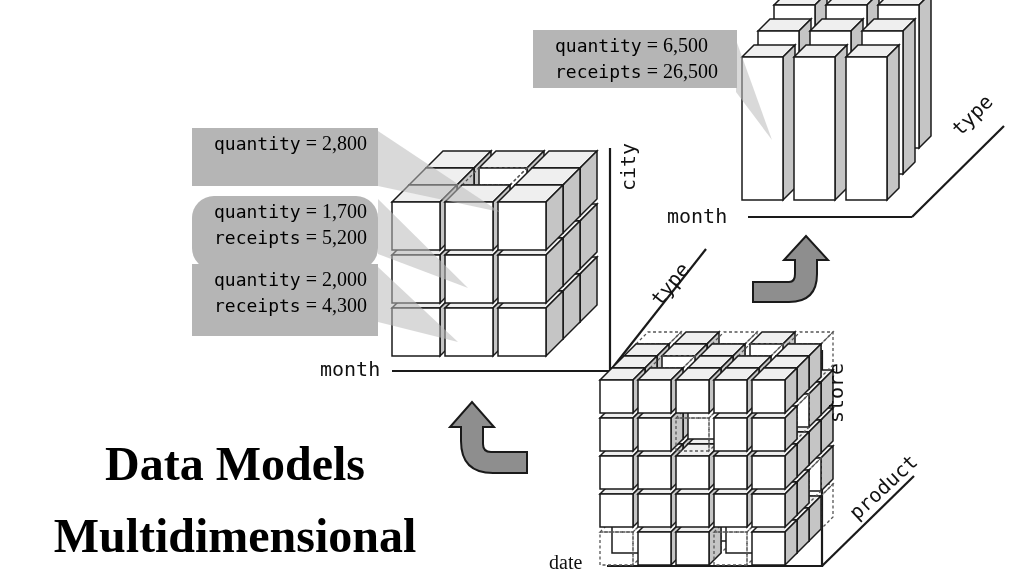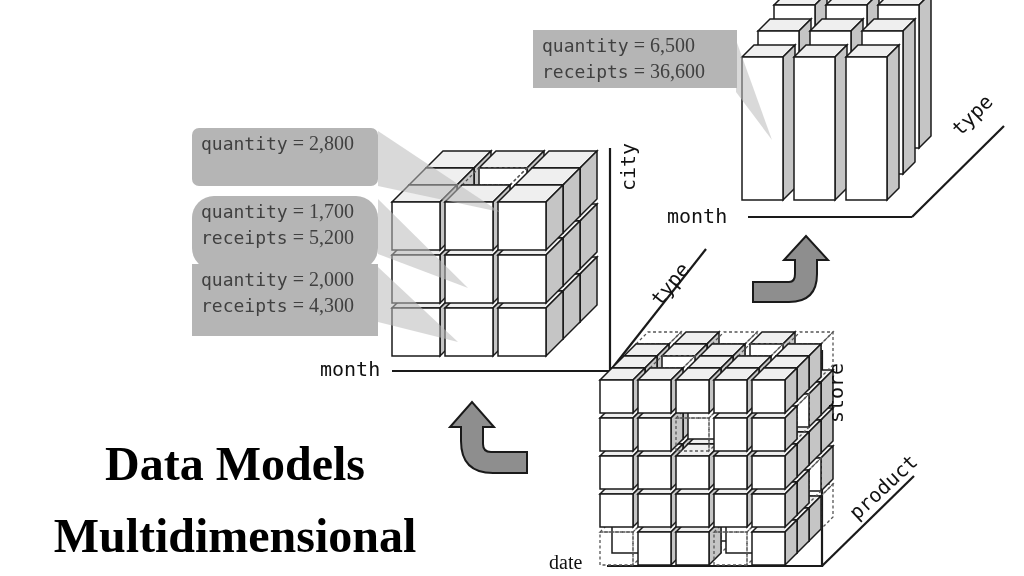--- a/index.html
+++ b/index.html
@@ -2,25 +2,25 @@
 <html><head>
 <meta charset="utf-8">
 <style>
   html,body{margin:0;padding:0;background:#fff;}
   .stage{position:relative;width:1024px;height:576px;background:#ffffff;overflow:hidden;
          font-family:"Liberation Sans",sans-serif;}
   #scene{position:absolute;left:0;top:0;width:1024px;height:576px;}
 
   
   .callout{position:absolute;background:#b5b5b5;box-sizing:border-box;
-           padding:3px 9px;color:#404040;}
+           padding:3px 22px;color:#000000;}
   .callout .cl{line-height:25px;white-space:nowrap;}
   .mono{font-family:"DejaVu Sans Mono","Liberation Mono",monospace;font-size:18px;}
   .ser{font-family:"Liberation Serif","DejaVu Serif",serif;font-size:20px;margin-left:5px;}
-  #callout-a{left:192px;top:128px;width:186px;height:58px;border-radius:7px;}
+  #callout-a{left:192px;top:128px;width:186px;height:58px;}
   #callout-b{left:192px;top:196px;width:186px;height:74px;border-radius:22px;}
   #callout-c{left:192px;top:264px;width:186px;height:72px;}
   #callout-d{left:533px;top:30px;width:204px;height:58px;}
 
   
   .axlbl{position:absolute;font-family:"DejaVu Sans Mono","Liberation Mono",monospace;
          font-size:20px;color:#111;white-space:nowrap;}
   #ax-mid-month{left:320px;top:357px;}
   #ax-mid-city{left:604px;top:155px;transform:rotate(-90deg);transform-origin:center;}
   #ax-mid-type{left:646px;top:272px;transform:rotate(-51deg);transform-origin:center;}
@@ -478,21 +478,21 @@
     <div class="cl"><span class="mono">receipts</span><span class="ser">= 5,200</span></div>
   </div>
 
   <div class="callout" id="callout-c">
     <div class="cl"><span class="mono">quantity</span><span class="ser">= 2,000</span></div>
     <div class="cl"><span class="mono">receipts</span><span class="ser">= 4,300</span></div>
   </div>
 
   <div class="callout" id="callout-d">
     <div class="cl"><span class="mono">quantity</span><span class="ser">= 6,500</span></div>
-    <div class="cl"><span class="mono">receipts</span><span class="ser">= 36,600</span></div>
+    <div class="cl"><span class="mono">receipts</span><span class="ser">= 26,500</span></div>
   </div>
 
   <div class="axlbl" id="ax-mid-month">month</div>
   <div class="axlbl" id="ax-mid-city">city</div>
   <div class="axlbl" id="ax-mid-type">type</div>
   <div class="axlbl" id="ax-bars-month">month</div>
   <div class="axlbl" id="ax-bars-type">type</div>
   <div class="axlbl" id="ax-big-date">date</div>
   <div class="axlbl" id="ax-big-store">store</div>
   <div class="axlbl" id="ax-big-product">product</div>

